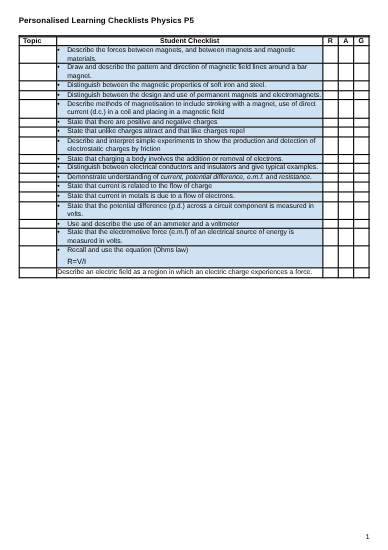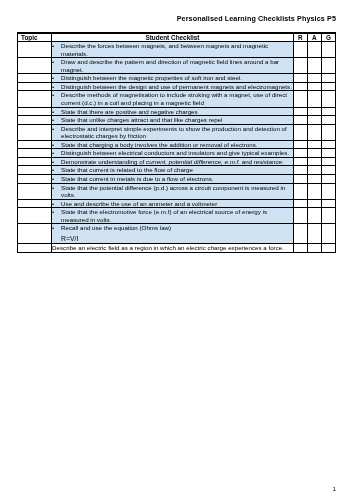--- a/index.html
+++ b/index.html
@@ -16,21 +16,21 @@
     position: relative;
   }
   .page {
     width: 353px;
     height: 500px;
     box-sizing: border-box;
     padding: 14px 17px 0 17px;
     position: relative;
   }
   .doc-title {
-    text-align: right;
+    text-align: left;
     font-family: "Liberation Sans", sans-serif;
     font-weight: bold;
     font-size: 7.2px;
     letter-spacing: 0.1px;
     margin-bottom: 9px;
   }
   table.plc {
     border-collapse: collapse;
     width: 319px;
     table-layout: fixed;

